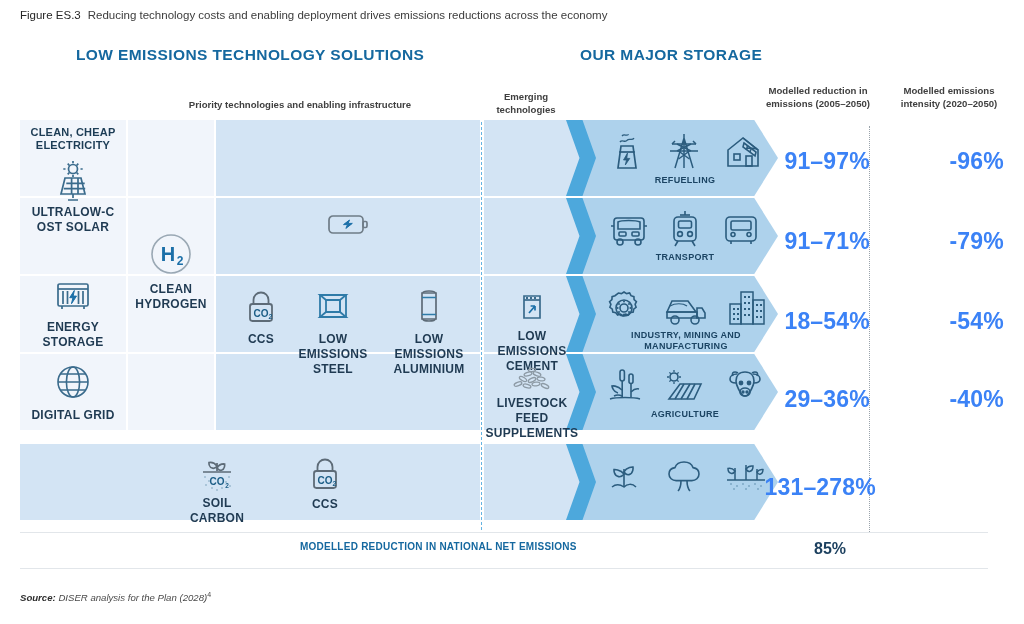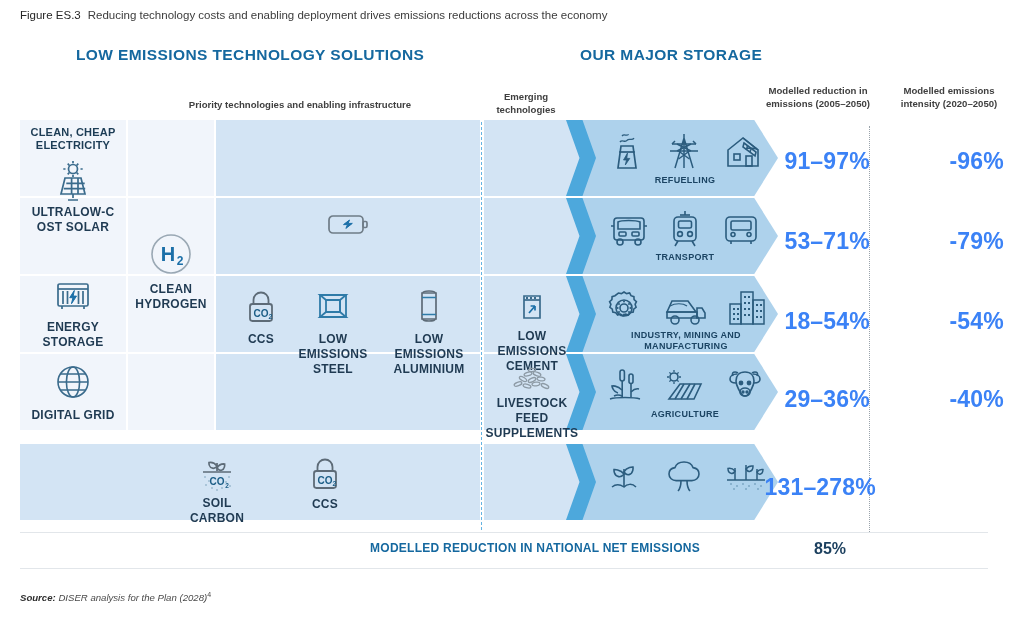--- a/index.html
+++ b/index.html
@@ -123,22 +123,22 @@
   #sum-rule-top {
     position: absolute; left: 20px; top: 532px; width: 968px;
     border-top: 1px solid #e2e6ea;
   }
   #sum-rule-bot {
     position: absolute; left: 20px; top: 568px; width: 968px;
     border-top: 1px solid #e2e6ea;
   }
   #sum-label {
     position: absolute; left: 300px; top: 541px; width: 470px;
-    text-align: center;
-    font-size: 12px; font-weight: bold; color: #15689f; letter-spacing: .25px;
+    text-align: left;
+    font-size: 10px; font-weight: bold; color: #15689f; letter-spacing: .25px;
   }
   #sum-value {
     position: absolute; left: 790px; top: 540px; width: 80px;
     text-align: center;
     font-size: 16px; font-weight: bold; color: #1b3f5e;
   }
 
   #source {
     position: absolute; left: 20px; top: 591px;
     font-size: 9.6px; color: #4a4a4a; font-style: italic;
@@ -521,21 +521,21 @@
           <circle cx="23" cy="33" r="1"></circle>
           <circle cx="35" cy="33" r="1"></circle>
       </g>
     </svg>
   </div>
 </div>
 
 <div class="pct pct-red" style="top:148px;">91–97%</div>
 <div class="pct pct-int" style="top:148px;">-96%</div>
 
-<div class="pct pct-red" style="top:228px;">53–71%</div>
+<div class="pct pct-red" style="top:228px;">91–71%</div>
 <div class="pct pct-int" style="top:228px;">-79%</div>
 
 <div class="pct pct-red" style="top:308px;">18–54%</div>
 <div class="pct pct-int" style="top:308px;">-54%</div>
 
 <div class="pct pct-red" style="top:386px;">29–36%</div>
 <div class="pct pct-int" style="top:386px;">-40%</div>
 
 <div class="pct" style="left:756px; width:120px; top:474px;">131–278%</div>
 

